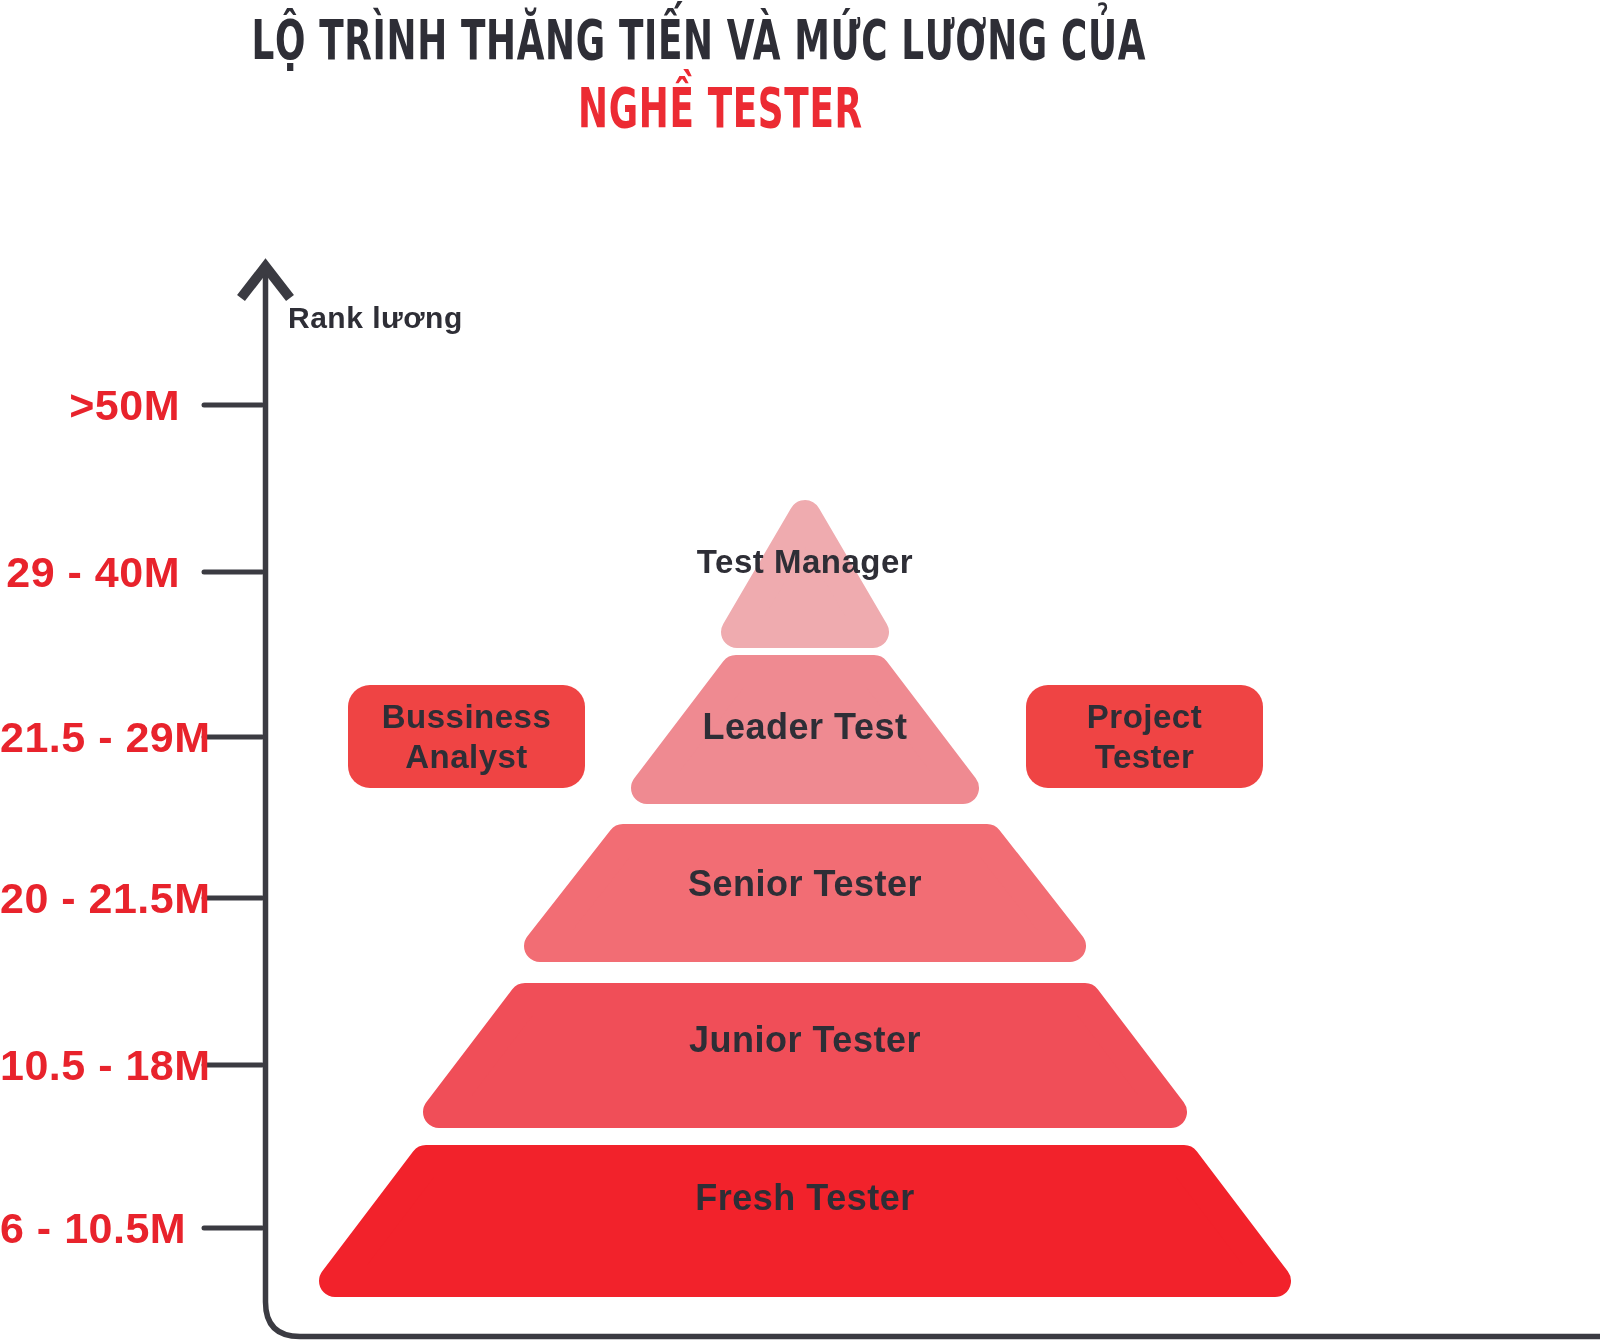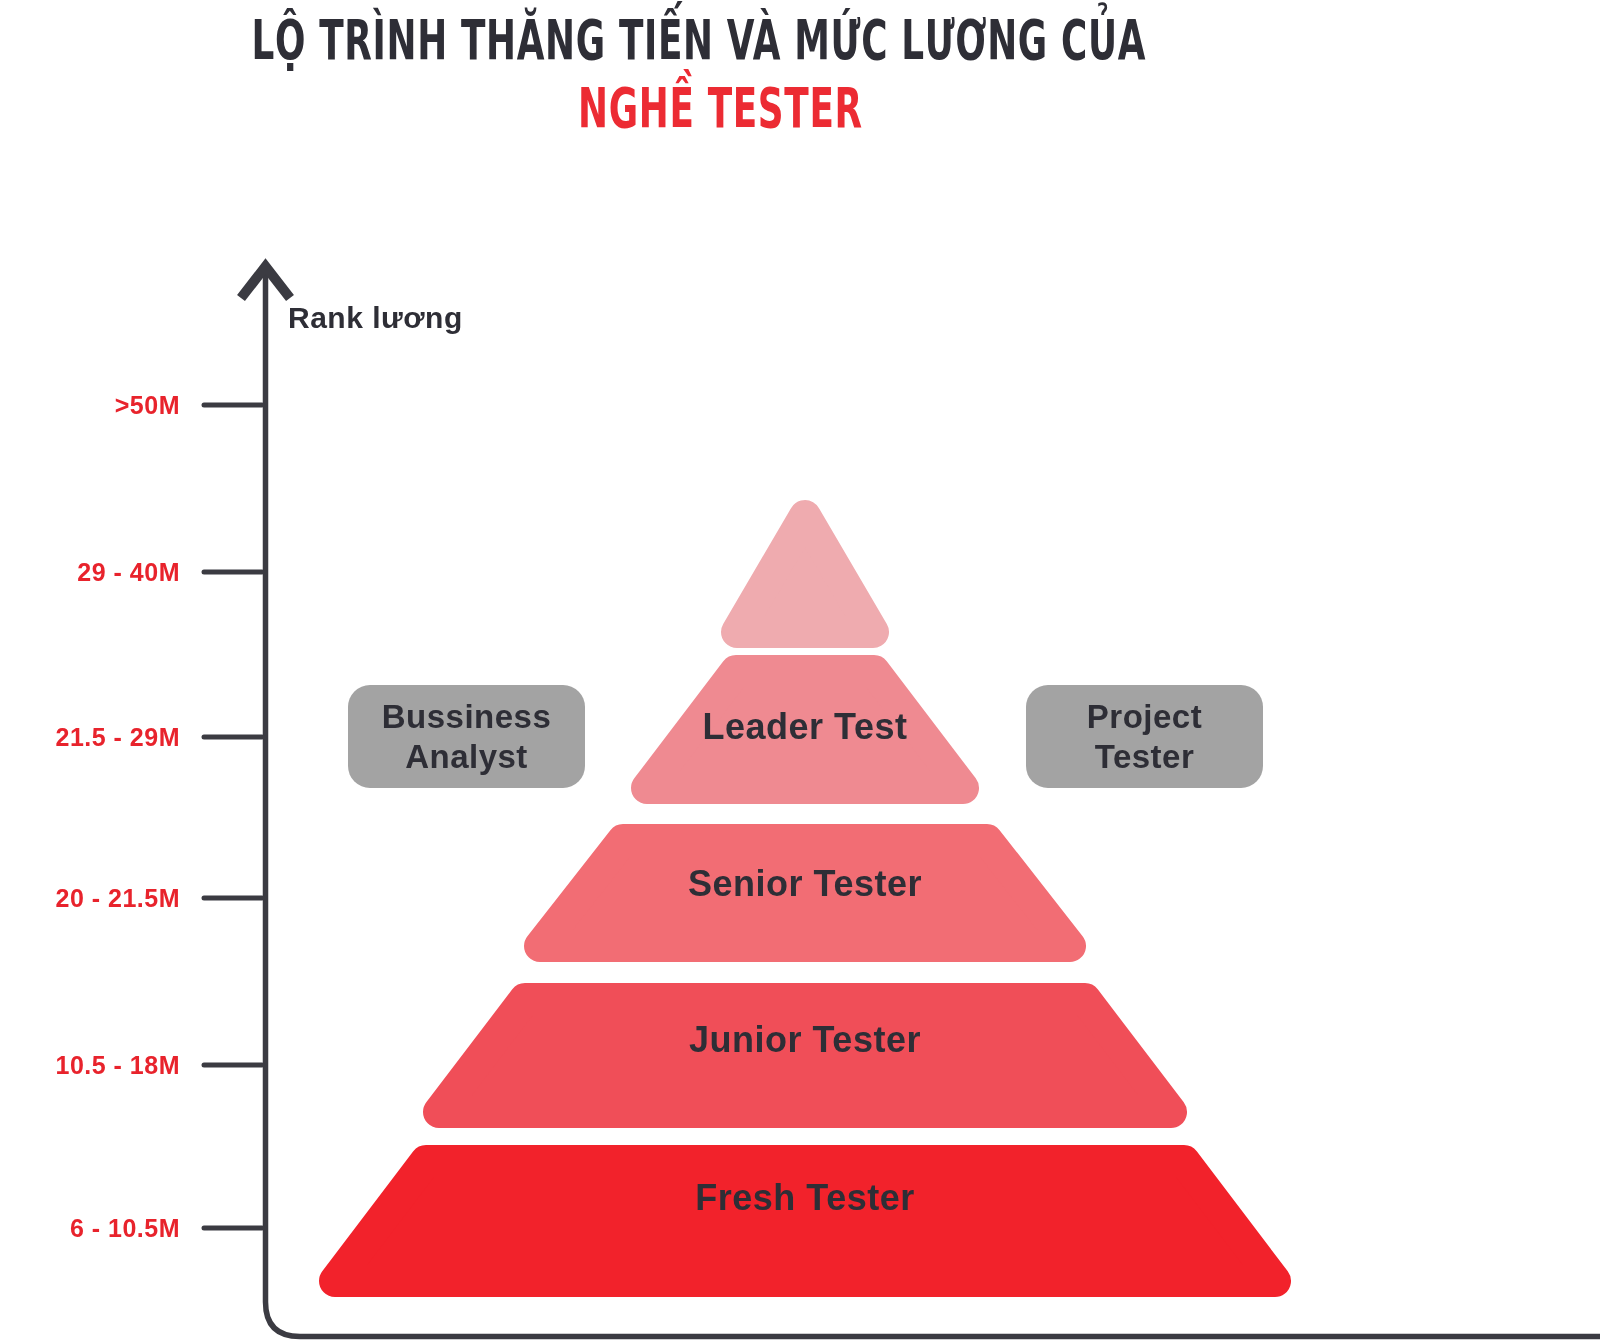--- a/index.html
+++ b/index.html
@@ -17,35 +17,35 @@
   }
   .title-1{top:4px;color:#2e2e36;}
   .title-2{top:72px;color:#ec2b33;padding-left:24px;}
   
   .axis-label{
     left:288px;top:301px;font-size:30px;font-weight:700;color:#2e2e36;
     letter-spacing:0.5px;
   }
   
   .tick-label{
-    left:0;width:180px;text-align:right;font-size:25px;font-weight:700;
+    left:0;width:180px;text-align:right;font-size:43px;font-weight:700;
     color:#e8232c;line-height:48px;white-space:nowrap;letter-spacing:0.5px;
   }
   .tick-0{top:381px;} .tick-1{top:548px;} .tick-2{top:713px;}
   .tick-3{top:874px;} .tick-4{top:1041px;} .tick-5{top:1204px;}
   
   .level-label{
     left:405px;width:800px;text-align:center;color:#2e2e36;font-weight:700;
     font-size:36px;line-height:44px;letter-spacing:0.5px;white-space:nowrap;
   }
   .level-label.two-line{line-height:40px;font-size:33px;}
   .ll-0{top:542px;} .ll-1{top:705px;} .ll-2{top:862px;} .ll-3{top:1018px;} .ll-4{top:1176px;}
   
   .side-box{
-    width:237px;height:103px;background:#a3a3a3;border-radius:22px;
+    width:237px;height:103px;background:#ef4444;border-radius:22px;
     display:flex;flex-direction:column;align-items:center;justify-content:center;
     color:#2e2e36;font-weight:700;font-size:33px;line-height:40px;text-align:center;
     letter-spacing:0.5px;
   }
   .side-box-left{left:348px;top:685px;}
   .side-box-right{left:1026px;top:685px;}
   svg.canvas{left:0;top:0;}
 </style>
 </head>
 <body>
@@ -84,20 +84,21 @@
 <div class="abs axis-label">Rank lương</div>
 
 <div class="abs tick-label tick-0">&gt;50M</div>
 <div class="abs tick-label tick-1">29 - 40M</div>
 <div class="abs tick-label tick-2">21.5 - 29M</div>
 <div class="abs tick-label tick-3">20 - 21.5M</div>
 <div class="abs tick-label tick-4">10.5 - 18M</div>
 <div class="abs tick-label tick-5">6 - 10.5M</div>
 
 <div class="abs level-label two-line ll-0">
+  <div>Test Manager</div>
 </div>
 <div class="abs level-label ll-1">Leader Test</div>
 <div class="abs level-label ll-2">Senior Tester</div>
 <div class="abs level-label ll-3">Junior Tester</div>
 <div class="abs level-label ll-4">Fresh Tester</div>
 
 <div class="abs side-box side-box-left">
   <div>Bussiness</div>
   <div>Analyst</div>
 </div>

